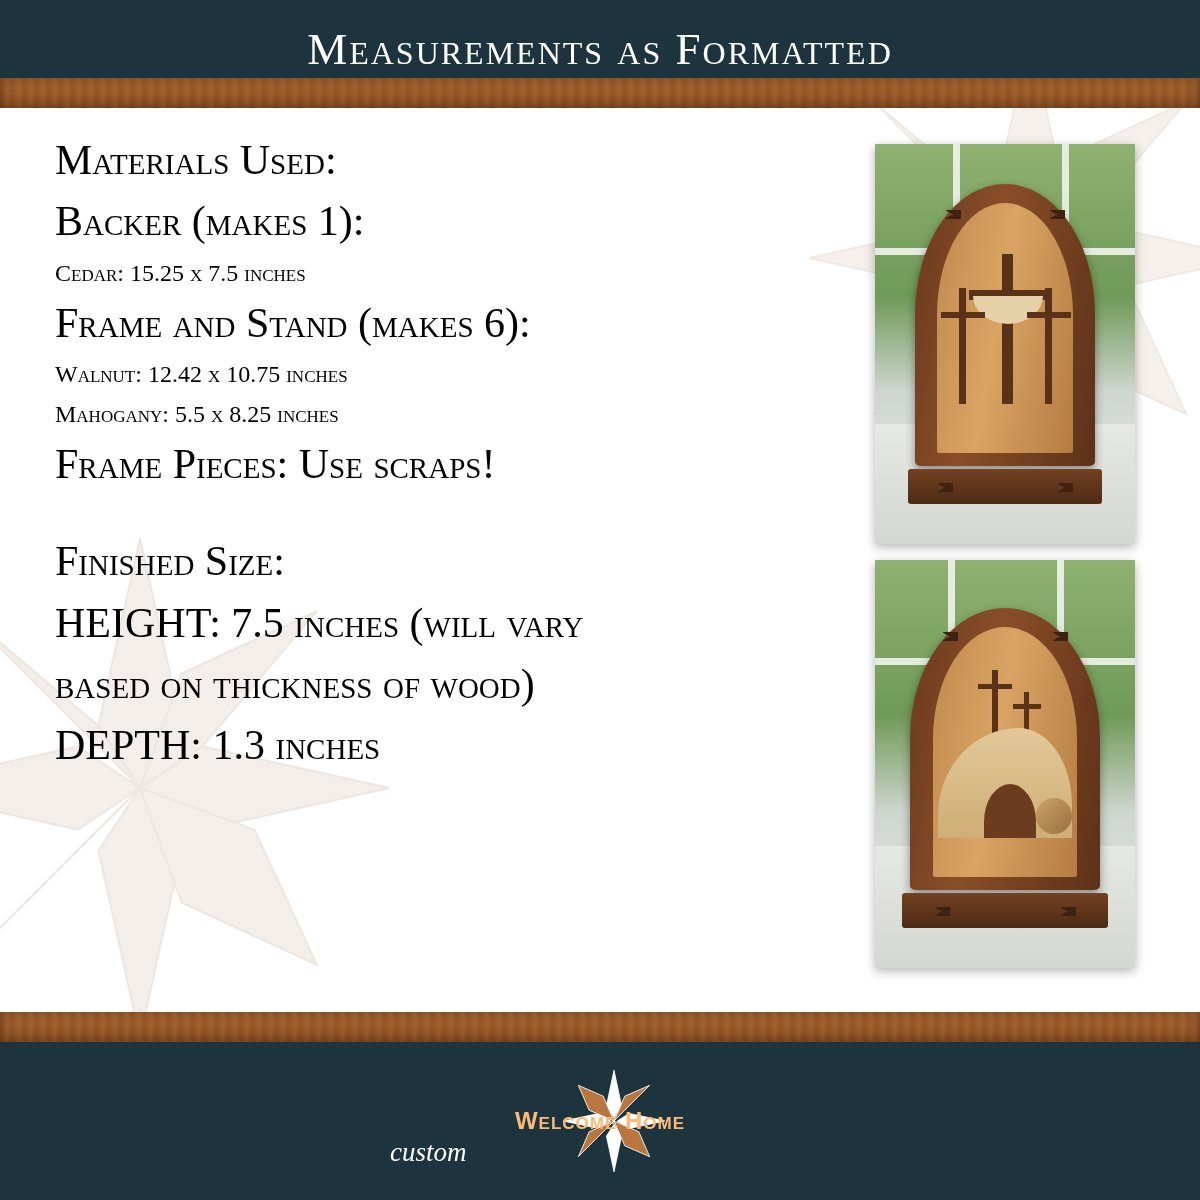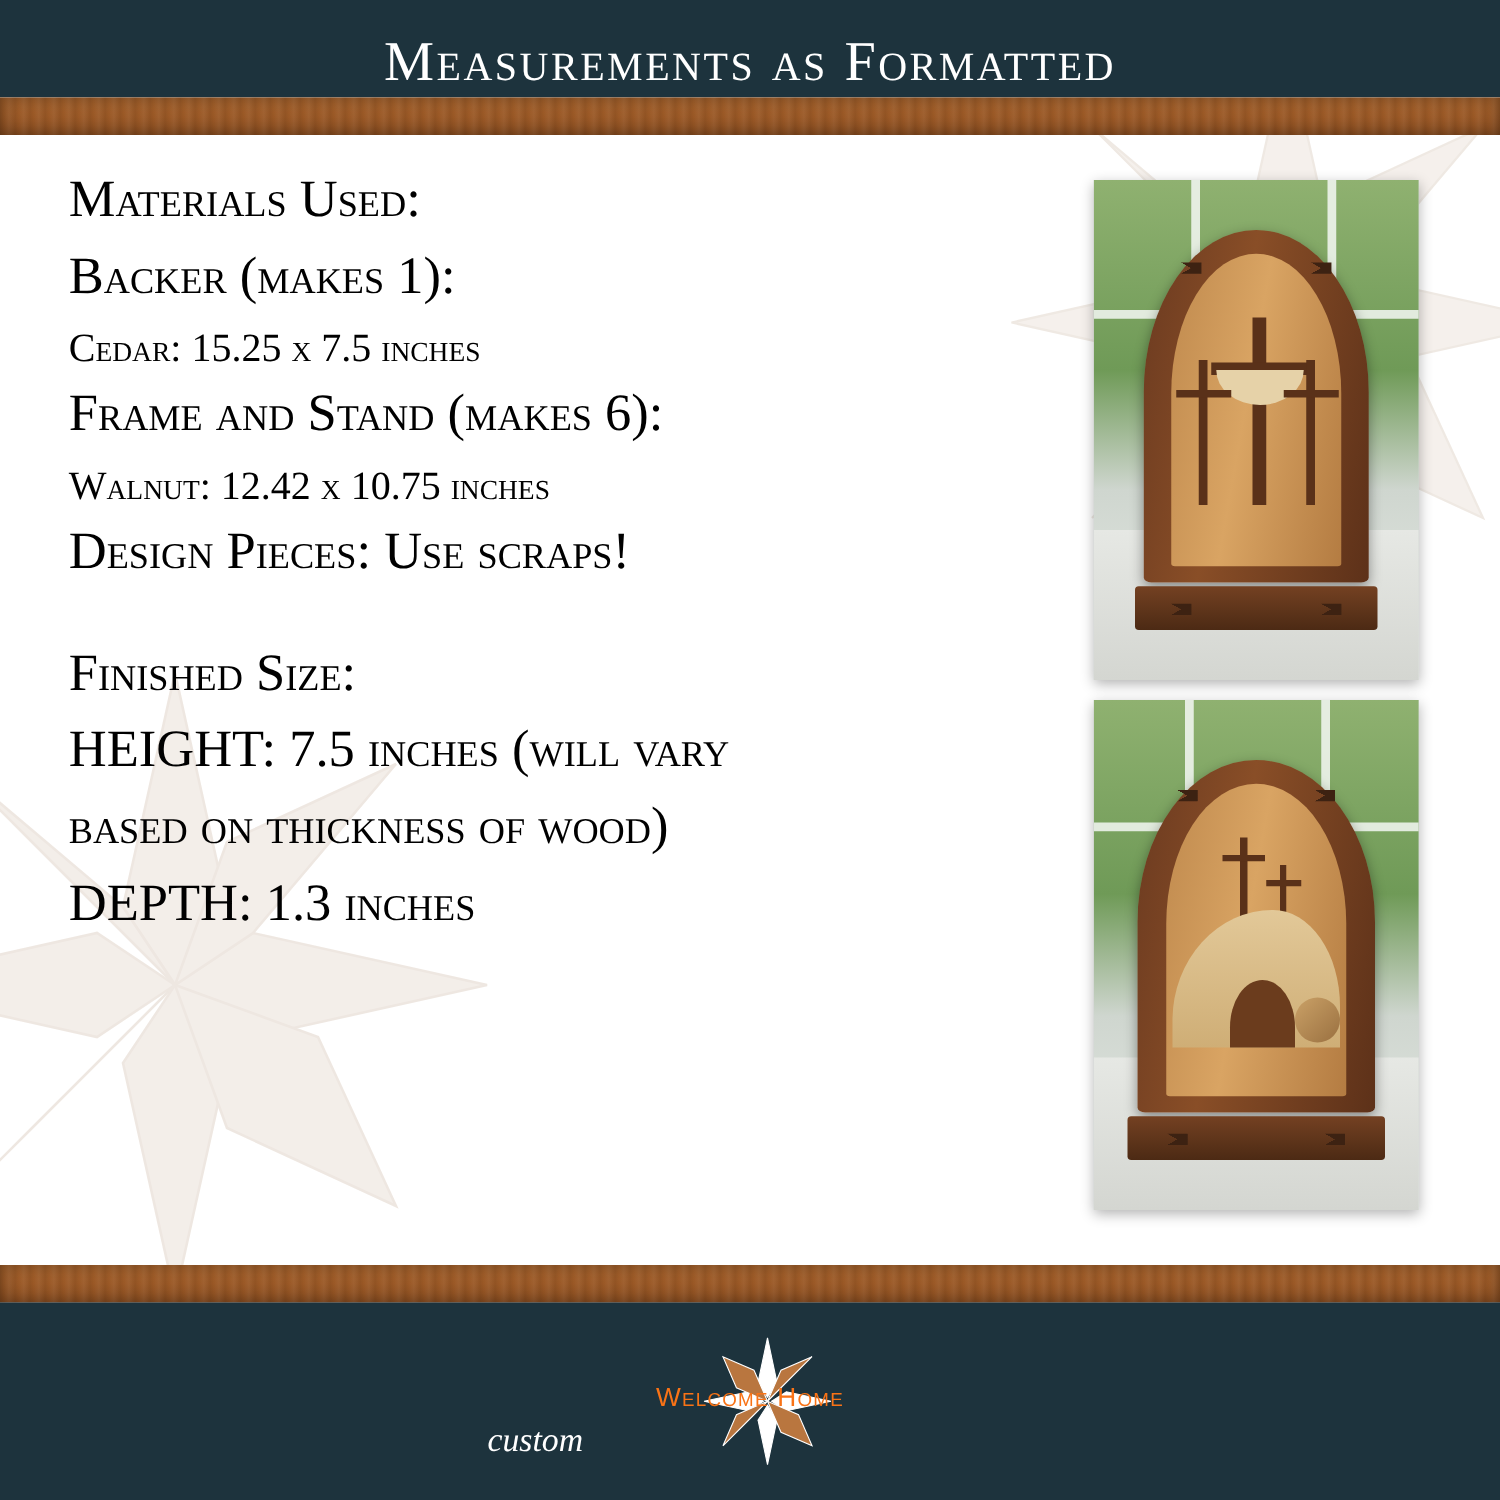--- a/index.html
+++ b/index.html
@@ -84,26 +84,26 @@
     top: 6px;
     width: 108px;
     height: 108px;
   }
   .logo-text {
     position: absolute;
     left: 0;
     top: 46px;
     width: 420px;
     text-align: center;
-    color: #f97316;
+    color: #fdba74;
     font-family: "Liberation Sans", sans-serif;
-    font-size: 21px;
+    font-size: 24px;
     letter-spacing: 1px;
     font-variant: small-caps;
-    font-weight: 400;
+    font-weight: 700;
   }
   .logo-sub {
     position: absolute;
     left: 0;
     top: 76px;
     width: 420px;
     text-align: left;
     color: #ffffff;
     font-family: "Liberation Serif", serif;
     font-style: italic;
@@ -139,21 +139,21 @@
     width: 800px;
   }
   .ln {
     color: #000000;
     font-family: "Liberation Serif", serif;
     font-variant: small-caps;
     white-space: nowrap;
     line-height: 1.08;
   }
   .h-big   { font-size: 42px; margin-bottom: 16px; }
-  .h-med   { font-size: 32px; margin-bottom: 14px; }
+  .h-med   { font-size: 24px; margin-bottom: 14px; }
   .gap     { height: 36px; }
 
   
   .photo {
     position: absolute;
     overflow: hidden;
     box-shadow: 0 3px 10px rgba(0,0,0,0.3);
     background: #cfd8d2;
   }
   .photo-1 { left: 875px; top: 36px;  width: 260px; height: 400px; }
@@ -282,21 +282,22 @@
     </svg>
 
     <div class="content">
 
       <div class="text-col">
         <div class="ln h-big">Materials Used:</div>
         <div class="ln h-big">Backer (makes 1):</div>
         <div class="ln h-med">Cedar: 15.25 x 7.5 inches</div>
         <div class="ln h-big">Frame and Stand (makes 6):</div>
         <div class="ln h-med">Walnut: 12.42 x 10.75 inches</div>
-        <div class="ln h-big">Design Pieces: Use scraps!</div>
+        <div class="ln h-med">Mahogany: 5.5 x 8.25 inches</div>
+        <div class="ln h-big">Frame Pieces: Use scraps!</div>
 
         <div class="gap"></div>
 
         <div class="ln h-big">Finished Size:</div>
         <div class="ln h-big">HEIGHT: 7.5 inches (will vary</div>
         <div class="ln h-big">based on thickness of wood)</div>
         <div class="ln h-big">DEPTH: 1.3 inches</div>
       </div>
 
       <div class="photo photo-1">

